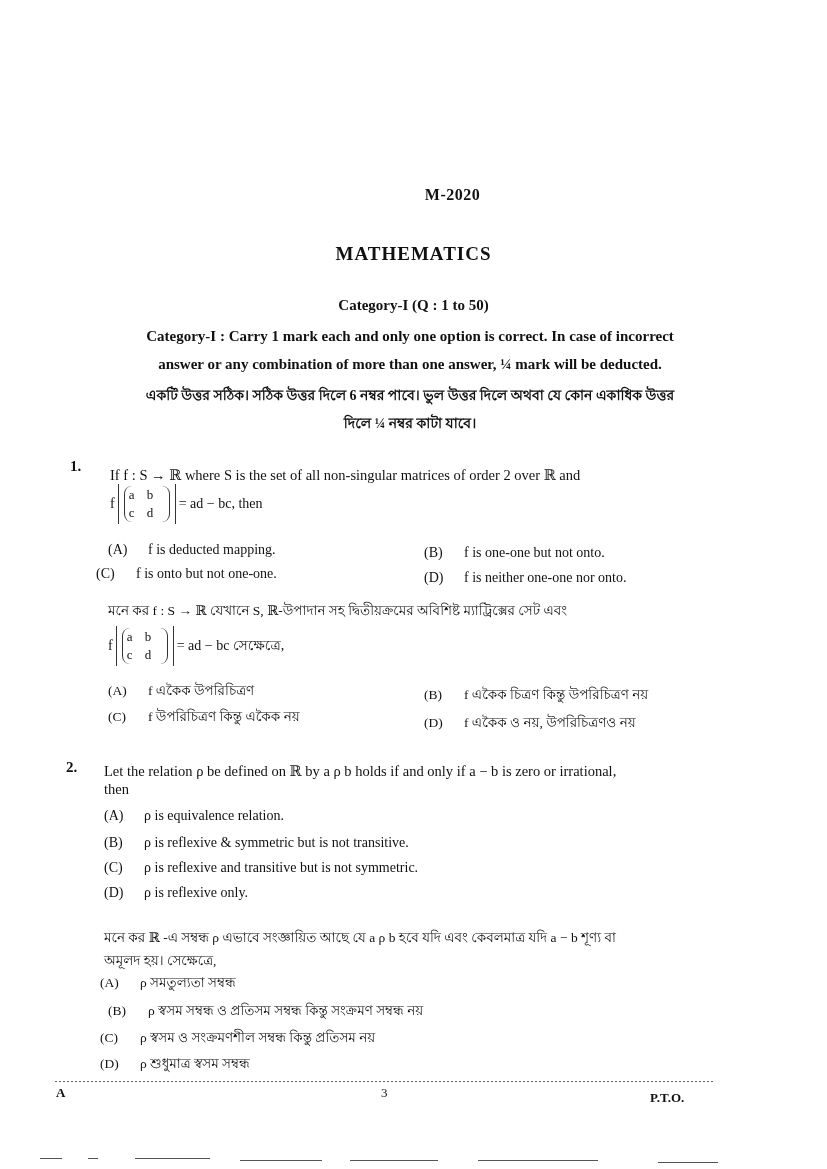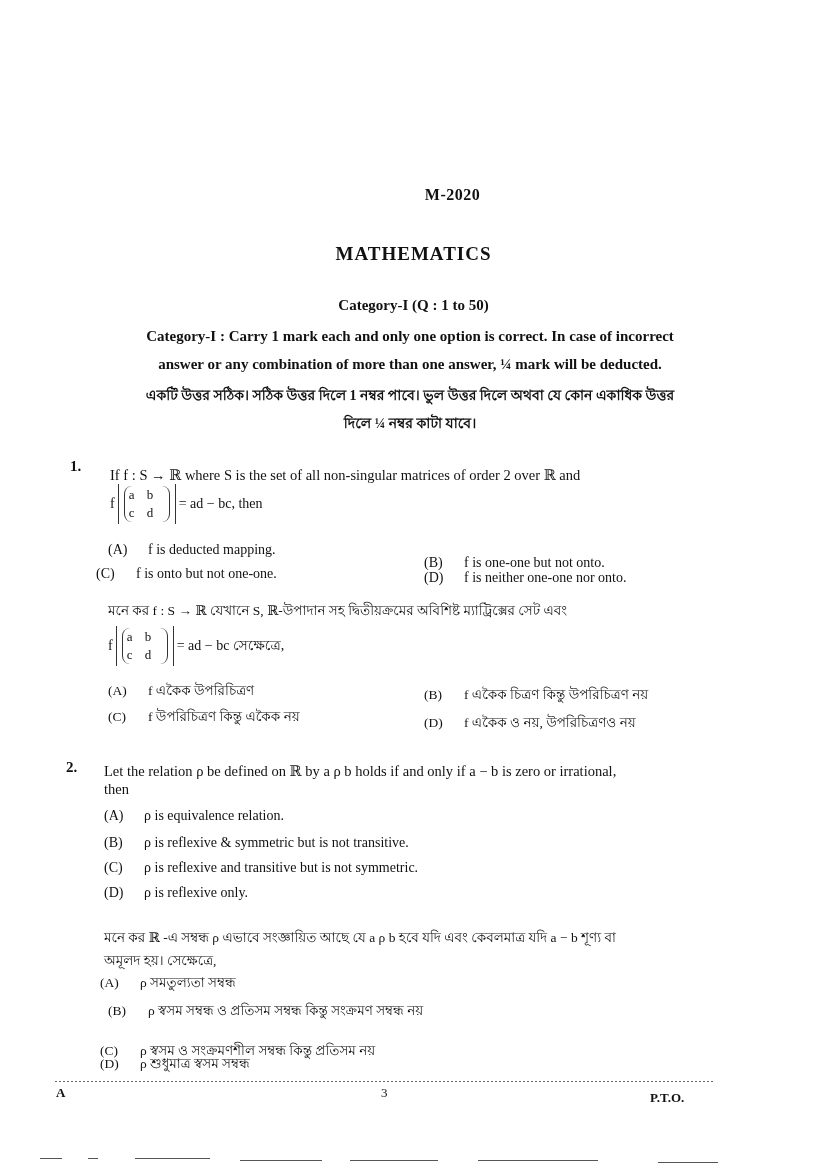--- a/index.html
+++ b/index.html
@@ -34,39 +34,39 @@
   .dash.dot { background: repeating-linear-gradient(90deg, #666 0 2px, transparent 2px 4px); }
 </style>
 </head>
 <body>
 
 <div class="abs center code">M-2020</div>
 <div class="abs center subject">MATHEMATICS</div>
 <div class="abs center cat-head">Category-I (Q : 1 to 50)</div>
 <div class="abs instr instr1">Category-I : Carry 1 mark each and only one option is correct. In case of incorrect</div>
 <div class="abs instr instr2">answer or any combination of more than one answer, ¼ mark will be deducted.</div>
-<div class="abs instr instr3">একটি উত্তর সঠিক। সঠিক উত্তর দিলে 1 নম্বর পাবে। ভুল উত্তর দিলে অথবা যে কোন একাধিক উত্তর</div>
+<div class="abs instr instr3">একটি উত্তর সঠিক। সঠিক উত্তর দিলে 6 নম্বর পাবে। ভুল উত্তর দিলে অথবা যে কোন একাধিক উত্তর</div>
 <div class="abs instr instr4">দিলে ¼ নম্বর কাটা যাবে।</div>
 
 <div class="abs qnum" style="left:70px; top:458px;">1.</div>
 <div class="abs qtext" style="left:110px; top:464px; width:600px; text-align:justify;">If f : S → ℝ where S is the set of all non-singular matrices of order 2 over ℝ and</div>
 <div class="abs matrix-line" style="left:110px; top:484px;">
   <span>f</span>
   <span class="brk">
     <span class="mat">
       <span>a</span>
       <span>b</span>
       <span>c</span>
       <span>d</span>
     </span>
   </span>
   <span>= ad − bc, then</span>
 </div>
 <div class="abs opt" style="left:108px; top:542px;"><span class="lbl">(A)</span><span>f is deducted mapping.</span></div>
-<div class="abs opt" style="left:424px; top:545px;margin-top:10px;"><span class="lbl">(B)</span><span>f is one-one but not onto.</span></div>
+<div class="abs opt" style="left:424px; top:545px;"><span class="lbl">(B)</span><span>f is one-one but not onto.</span></div>
 <div class="abs opt" style="left:96px; top:566px;"><span class="lbl">(C)</span><span>f is onto but not one-one.</span></div>
 <div class="abs opt" style="left:424px; top:570px;"><span class="lbl">(D)</span><span>f is neither one-one nor onto.</span></div>
 
 <div class="abs bn" style="left:108px; top:600px; width:600px; text-align:justify;">মনে কর f : S → ℝ যেখানে S, ℝ-উপাদান সহ দ্বিতীয়ক্রমের অবিশিষ্ট ম্যাট্রিক্সের সেট এবং</div>
 <div class="abs matrix-line" style="left:108px; top:626px;">
   <span>f</span>
   <span class="brk">
     <span class="mat">
       <span>a</span>
       <span>b</span>
@@ -86,21 +86,21 @@
 <div class="abs qtext" style="left:104px; top:778px;">then</div>
 <div class="abs opt" style="left:104px; top:808px;"><span class="lbl">(A)</span><span>ρ is equivalence relation.</span></div>
 <div class="abs opt" style="left:104px; top:835px;"><span class="lbl">(B)</span><span>ρ is reflexive &amp; symmetric but is not transitive.</span></div>
 <div class="abs opt" style="left:104px; top:860px;"><span class="lbl">(C)</span><span>ρ is reflexive and transitive but is not symmetric.</span></div>
 <div class="abs opt" style="left:104px; top:885px;"><span class="lbl">(D)</span><span>ρ is reflexive only.</span></div>
 
 <div class="abs bn" style="left:104px; top:927px; width:610px;">মনে কর ℝ -এ সম্বন্ধ ρ এভাবে সংজ্ঞায়িত আছে যে a ρ b হবে যদি এবং কেবলমাত্র যদি a − b শূণ্য বা</div>
 <div class="abs bn" style="left:104px; top:950px;">অমূলদ হয়। সেক্ষেত্রে,</div>
 <div class="abs opt bn" style="left:100px; top:972px;"><span class="lbl">(A)</span><span>ρ সমতুল্যতা সম্বন্ধ</span></div>
 <div class="abs opt bn" style="left:108px; top:1000px;"><span class="lbl">(B)</span><span>ρ স্বসম সম্বন্ধ ও প্রতিসম সম্বন্ধ কিন্তু সংক্রমণ সম্বন্ধ নয়</span></div>
-<div class="abs opt bn" style="left:100px; top:1027px;margin-top:13px;"><span class="lbl">(C)</span><span>ρ স্বসম ও সংক্রমণশীল সম্বন্ধ কিন্তু প্রতিসম নয়</span></div>
+<div class="abs opt bn" style="left:100px; top:1027px;"><span class="lbl">(C)</span><span>ρ স্বসম ও সংক্রমণশীল সম্বন্ধ কিন্তু প্রতিসম নয়</span></div>
 <div class="abs opt bn" style="left:100px; top:1053px;"><span class="lbl">(D)</span><span>ρ শুধুমাত্র স্বসম সম্বন্ধ</span></div>
 
 <div class="dash dot" style="left:55px; top:1081px; width:660px;"></div>
 <div class="abs footer" style="left:56px;">A</div>
 <div class="abs footer" style="left:381px; font-weight:normal;">3</div>
 <div class="abs footer" style="left:650px; top:1090px;">P.T.O.</div>
 
 <div class="dash" style="left:40px; top:1158px; width:22px;"></div>
 <div class="dash" style="left:88px; top:1158px; width:10px;"></div>
 <div class="dash" style="left:135px; top:1158px; width:75px;"></div>

